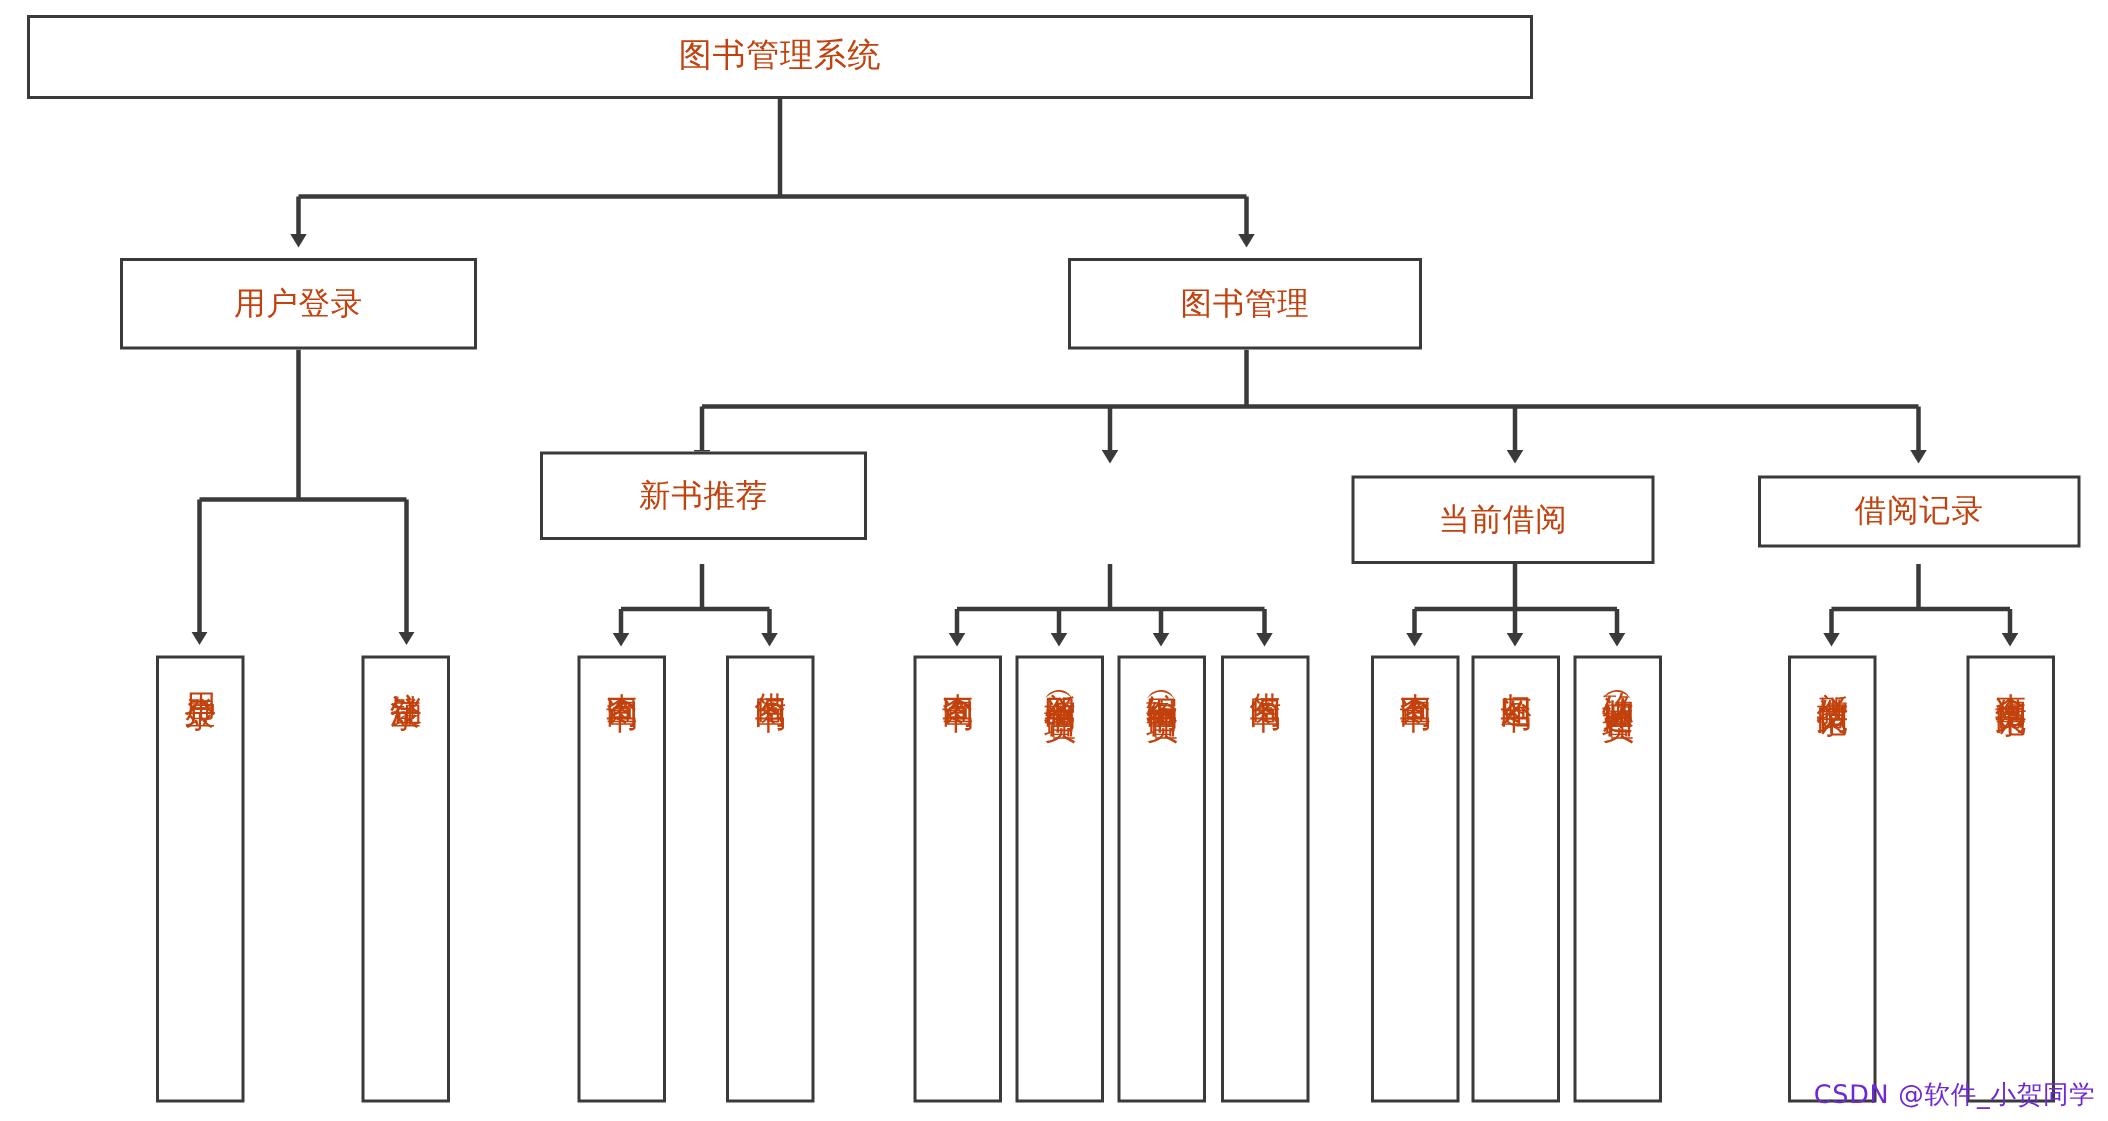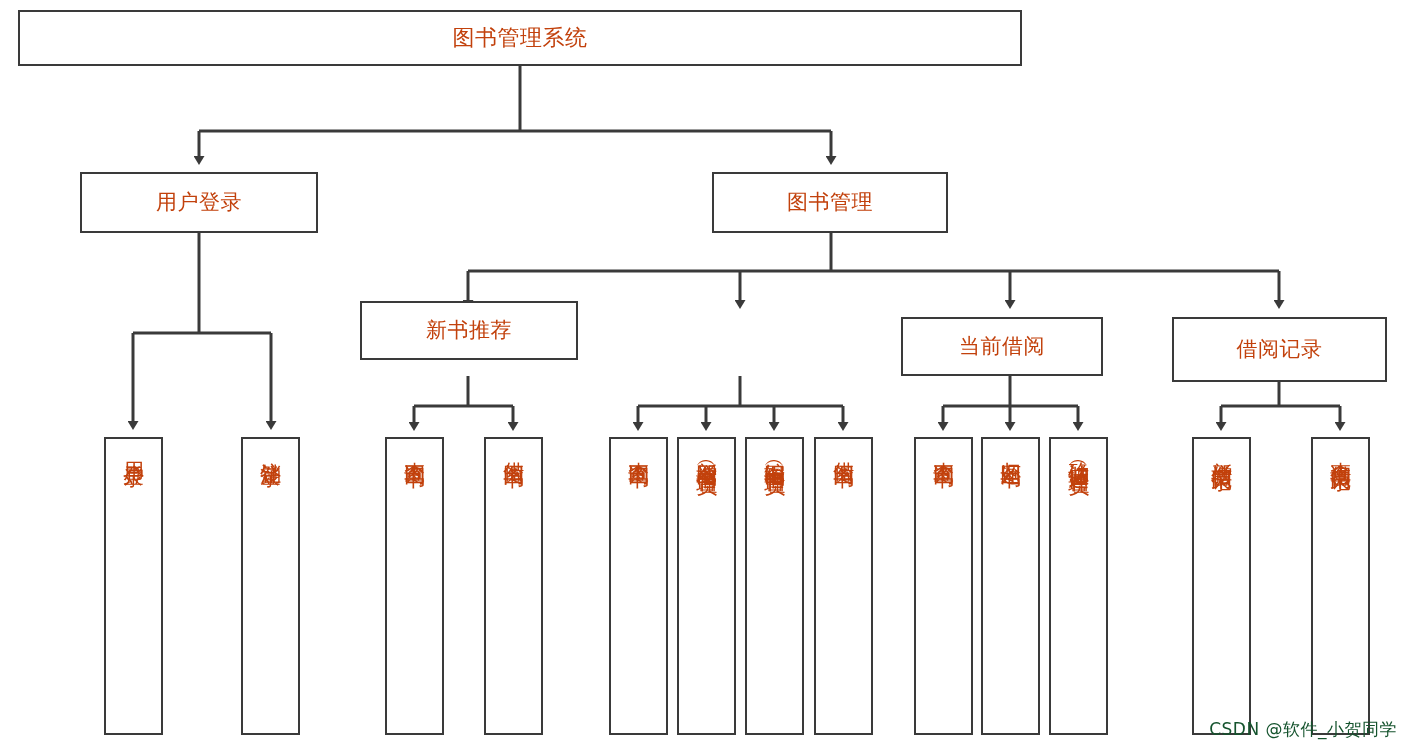--- a/index.html
+++ b/index.html
@@ -54,21 +54,21 @@
     line-height: 1.25;
     letter-spacing: 2px;
     white-space: nowrap;
   }
   .node.root .node-label { font-size: 22px; }
   .watermark {
     position: absolute;
     right: 8px;
     bottom: 6px;
     font-size: 17px;
-    color: #14532d;
+    color: #6d28d9;
     letter-spacing: 0.5px;
     white-space: nowrap;
     pointer-events: none;
   }
 </style>
 </head>
 <body>
 
 <div id="diagram-root">
 
@@ -132,21 +132,21 @@
   <div class="node" style="left:712px; top:172px; width:236px; height:61px;">
     <span class="node-label">图书管理</span>
   </div>
 
   <div class="node" style="left:360px; top:301px; width:218px; height:59px;align-items:center;">
     <span class="node-label">新书推荐</span>
   </div>
   <div class="node" style="left:901px; top:317px; width:202px; height:59px;">
     <span class="node-label">当前借阅</span>
   </div>
-  <div class="node" style="left:1172px; top:317px; width:215px; height:65px;">
+  <div class="node" style="left:1172px; top:317px; width:215px; height:48px;">
     <span class="node-label">借阅记录</span>
   </div>
 
   <div class="node leaf" style="left:104px; top:437px; width:59px; height:298px;">
     <span class="node-label">用户登录</span>
   </div>
   <div class="node leaf" style="left:241px; top:437px; width:59px; height:298px;">
     <span class="node-label">注销登录</span>
   </div>
 

